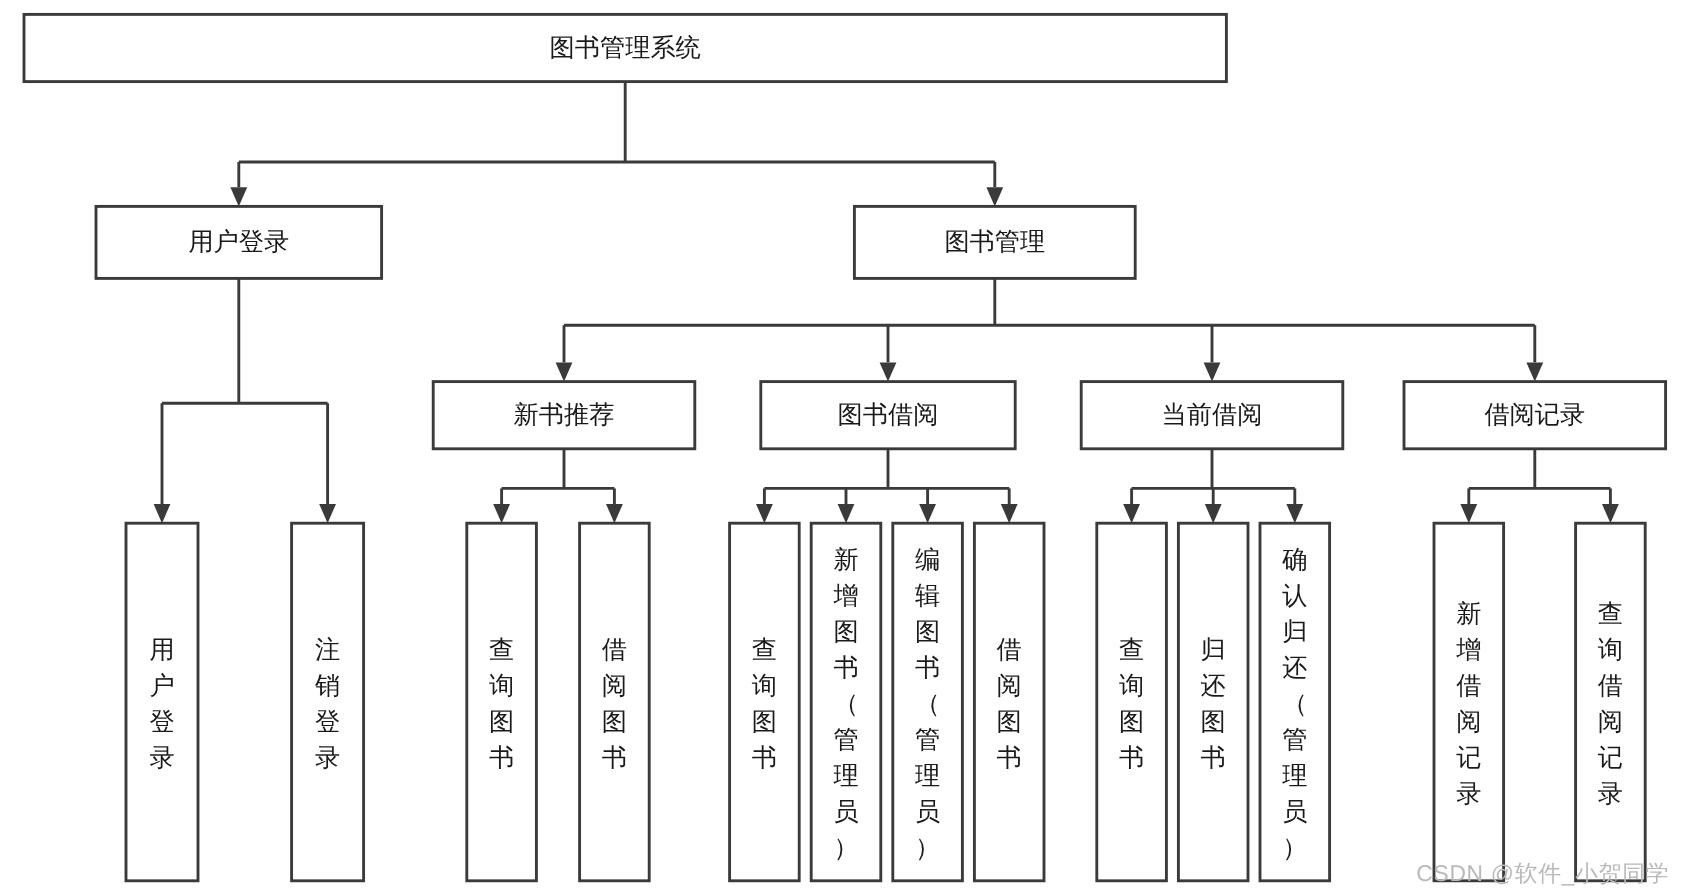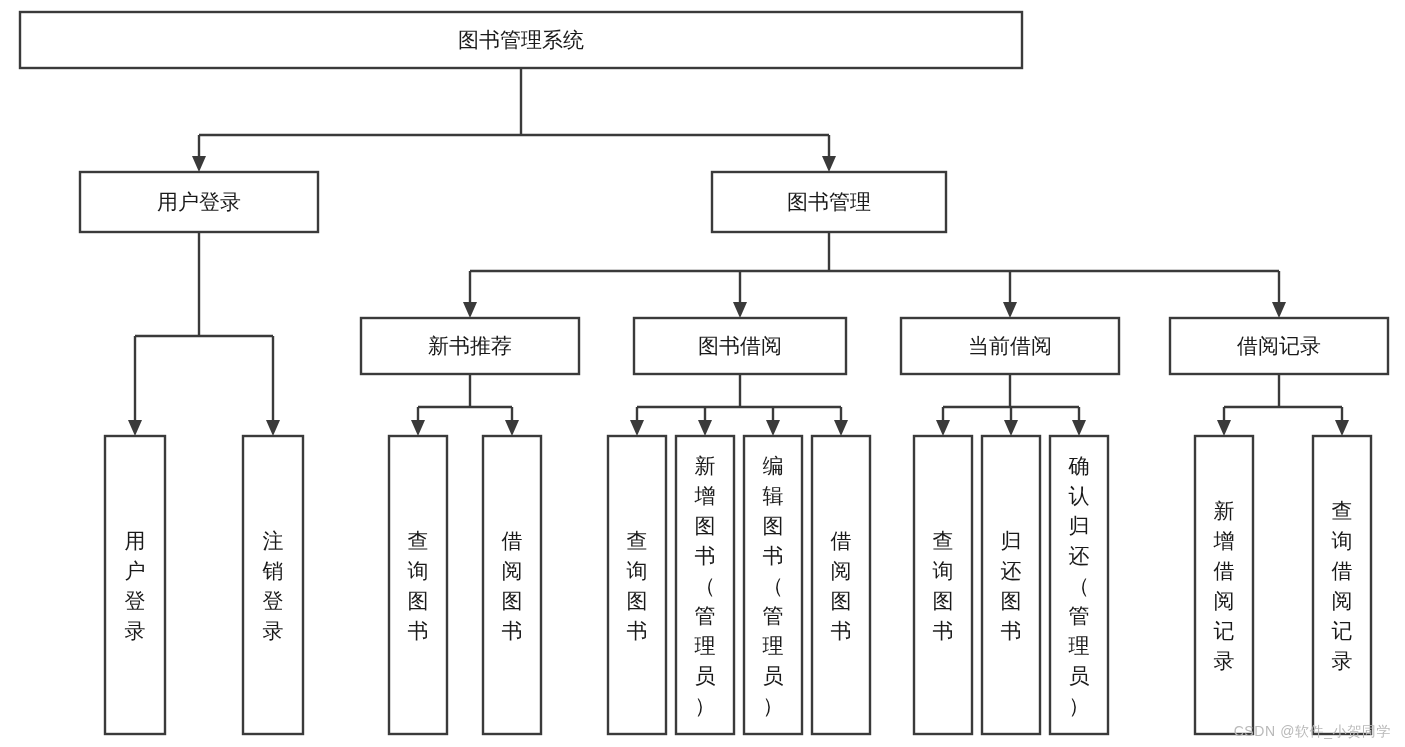--- a/index.html
+++ b/index.html
@@ -53,21 +53,21 @@
     fill: #1a1a1a;
     font-family: "Liberation Sans", "DejaVu Sans", sans-serif;
     font-size: 21px;
     text-anchor: middle;
   }
   .watermark {
     position: absolute;
     right: 14px;
     bottom: 6px;
     font-family: "Liberation Sans", "DejaVu Sans", sans-serif;
-    font-size: 14px;
+    font-size: 19px;
     color: #b9b9b9;
     letter-spacing: 0.6px;
     white-space: nowrap;
     user-select: none;
   }
 </style>
 </head>
 <body>
 
 <div id="diagram-root">

